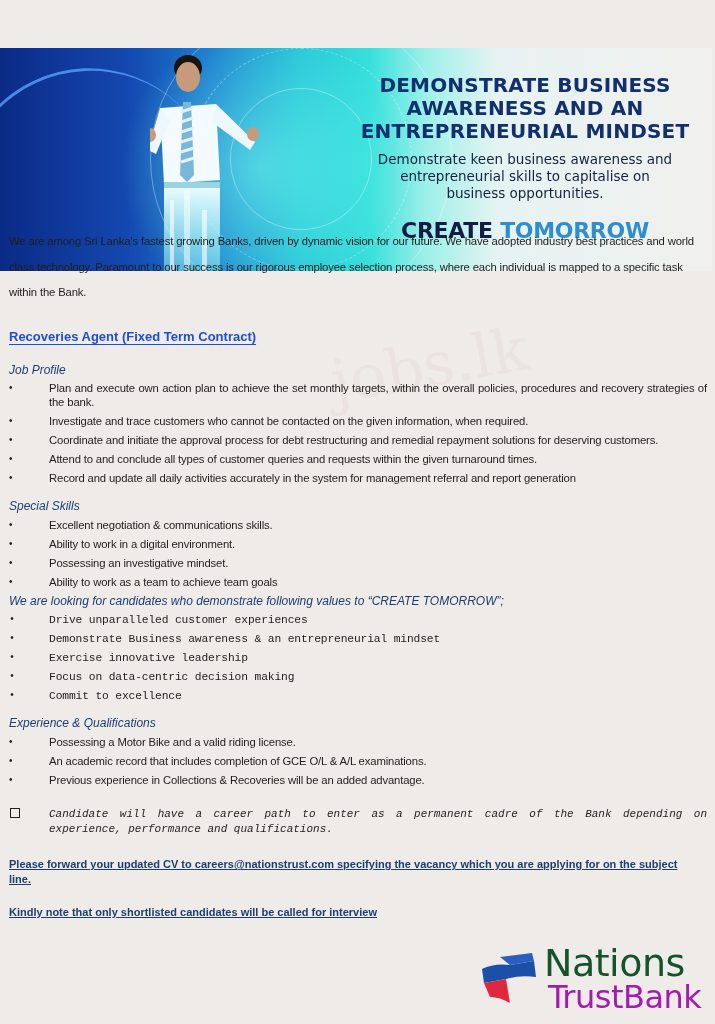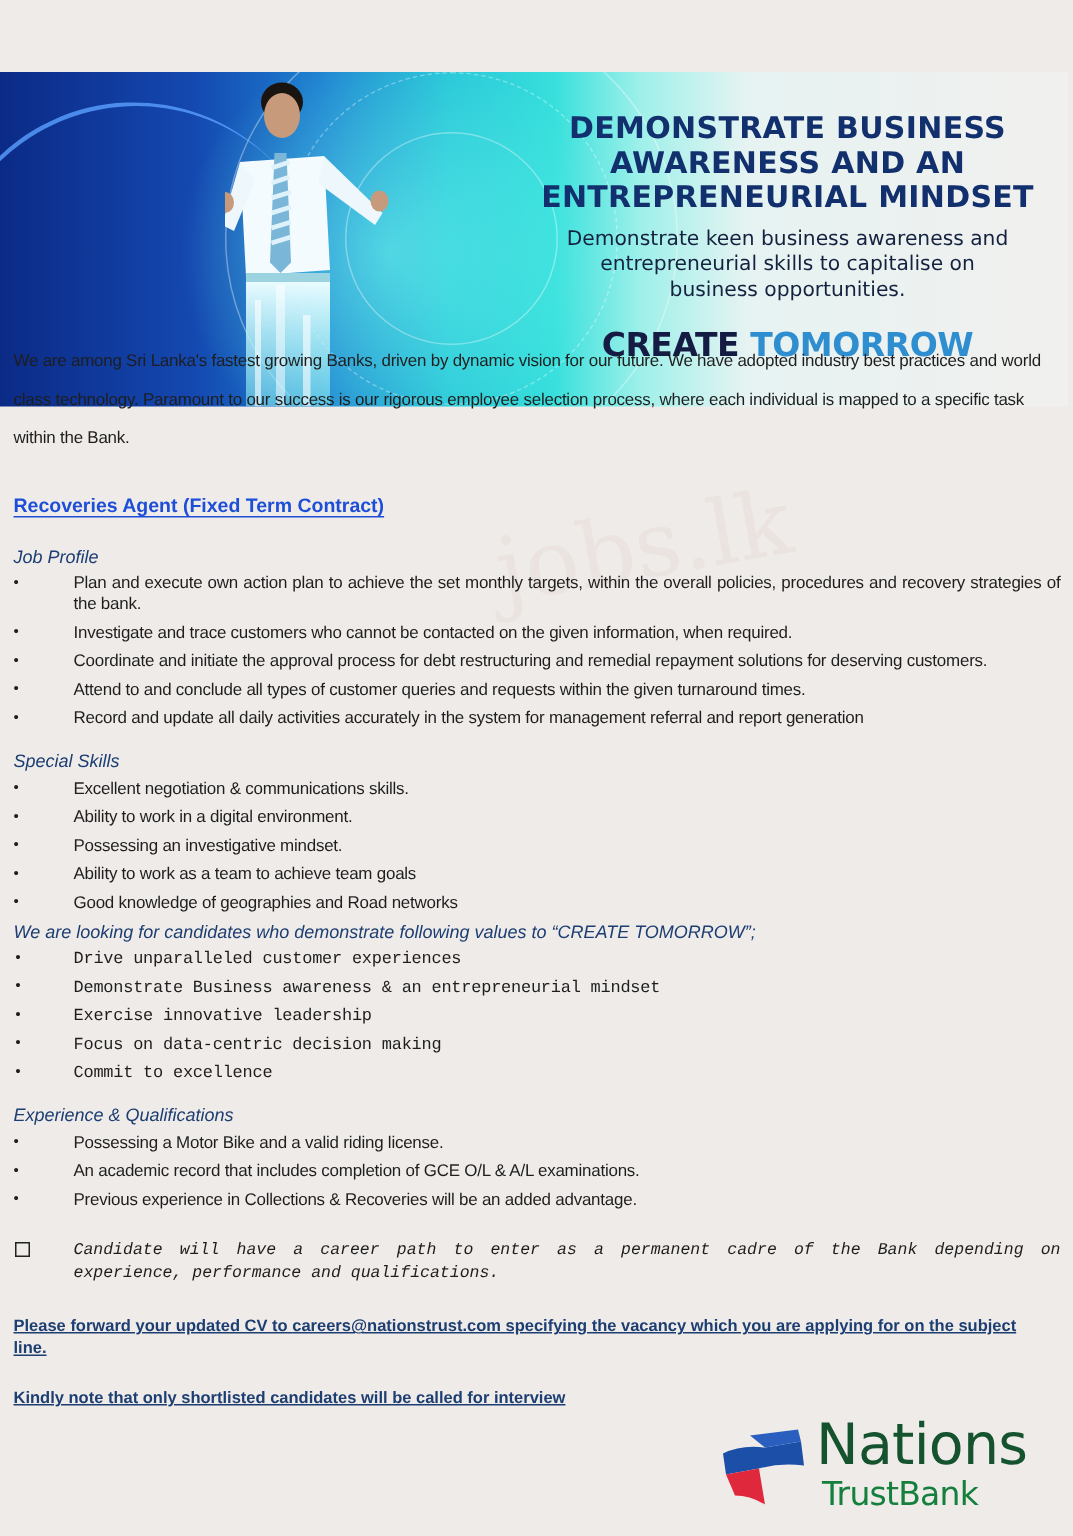--- a/index.html
+++ b/index.html
@@ -72,21 +72,21 @@
   .apply { font-size:11px; font-weight:bold; color:#1c3e72; line-height:14.5px; margin:0;text-decoration:underline; }
 
   
   .logo { position:absolute; left:480px; top:945px; width:215px; height:75px; }
   .logo-mark { position:absolute; left:0; top:6px; width:60px; height:55px; }
   .logo-name1 {
     position:absolute; left:64px; top:-2px; font-size:38px; color:#14532d;
     font-family:"DejaVu Sans", sans-serif; letter-spacing:-0.5px; line-height:40px;
   }
   .logo-name2 {
-    position:absolute; left:68px; top:38px; font-size:22px; color:#15803d;
+    position:absolute; left:68px; top:38px; font-size:32px; color:#a21caf;
     font-family:"DejaVu Sans", sans-serif; letter-spacing:-0.5px; line-height:28px;
   }
   .watermark {
     position:absolute; left:330px; top:330px; font-size:60px; color:rgba(200,160,150,0.10);
     transform:rotate(-10deg); font-family:"DejaVu Serif", serif; pointer-events:none;
   }
 </style>
 </head>
 <body>
 
@@ -160,21 +160,20 @@
   </div>
 
   
   <div style="margin-top:14px;">
     <h3 class="section-head">Special Skills</h3>
     <ul class="bul" style="margin-top:5px;">
       <li>Excellent negotiation &amp; communications skills.</li>
       <li>Ability to work in  a digital environment.</li>
       <li>Possessing an investigative mindset.</li>
       <li>Ability to work as a team to achieve team goals</li>
-      <li>Good knowledge of geographies and Road networks</li>
     </ul>
   </div>
 
   
   <div style="margin-top:3px;">
     <h3 class="section-head">We are looking for candidates who demonstrate following values to “CREATE TOMORROW”;</h3>
     <ul class="bul" style="margin-top:5px;font-family:Liberation Mono, monospace;">
       <li>Drive unparalleled customer experiences</li>
       <li>Demonstrate Business awareness &amp; an entrepreneurial mindset</li>
       <li>Exercise innovative leadership</li>

